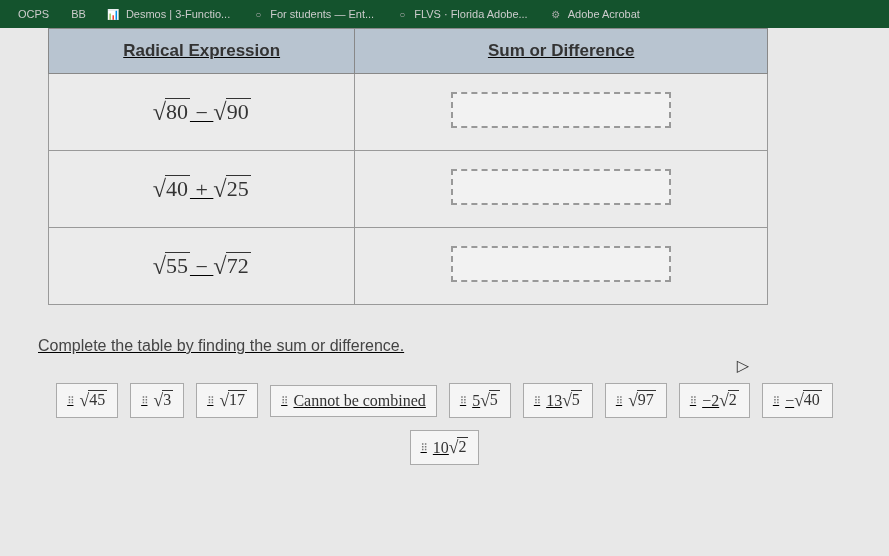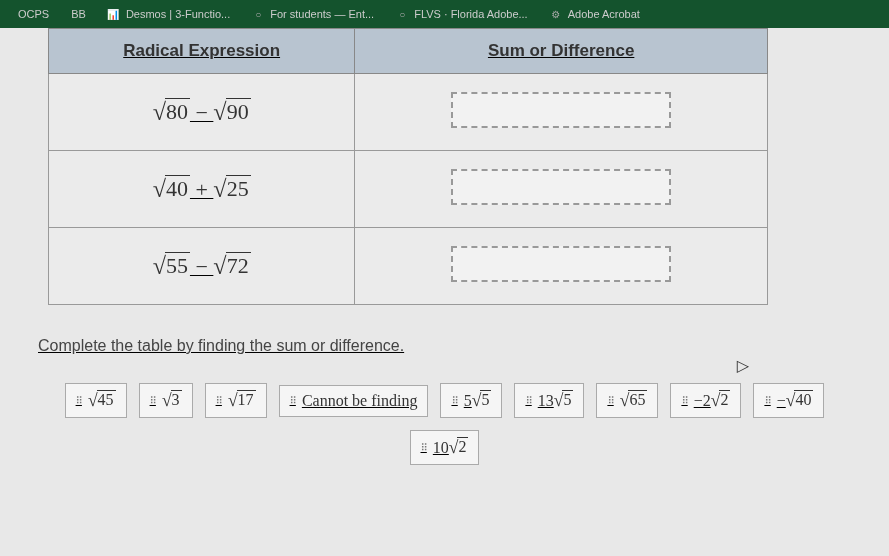--- a/index.html
+++ b/index.html
@@ -218,41 +218,41 @@
       </div>
       <div class="tile">
         <span class="tile-handle">⠿</span>
         <span><span class="sqrt">
             <span class="sqrt-sign">√</span>
             <span class="sqrt-rad">17</span>
           </span></span>
       </div>
       <div class="tile">
         <span class="tile-handle">⠿</span>
-        <span>Cannot be finding</span>
+        <span>Cannot be combined</span>
       </div>
       <div class="tile">
         <span class="tile-handle">⠿</span>
         <span>5<span class="sqrt">
             <span class="sqrt-sign">√</span>
             <span class="sqrt-rad">5</span>
           </span></span>
       </div>
       <div class="tile">
         <span class="tile-handle">⠿</span>
         <span>13<span class="sqrt">
             <span class="sqrt-sign">√</span>
             <span class="sqrt-rad">5</span>
           </span></span>
       </div>
       <div class="tile">
         <span class="tile-handle">⠿</span>
         <span><span class="sqrt">
             <span class="sqrt-sign">√</span>
-            <span class="sqrt-rad">65</span>
+            <span class="sqrt-rad">97</span>
           </span></span>
       </div>
       <div class="tile">
         <span class="tile-handle">⠿</span>
         <span>−2<span class="sqrt">
             <span class="sqrt-sign">√</span>
             <span class="sqrt-rad">2</span>
           </span></span>
       </div>
       <div class="tile">

